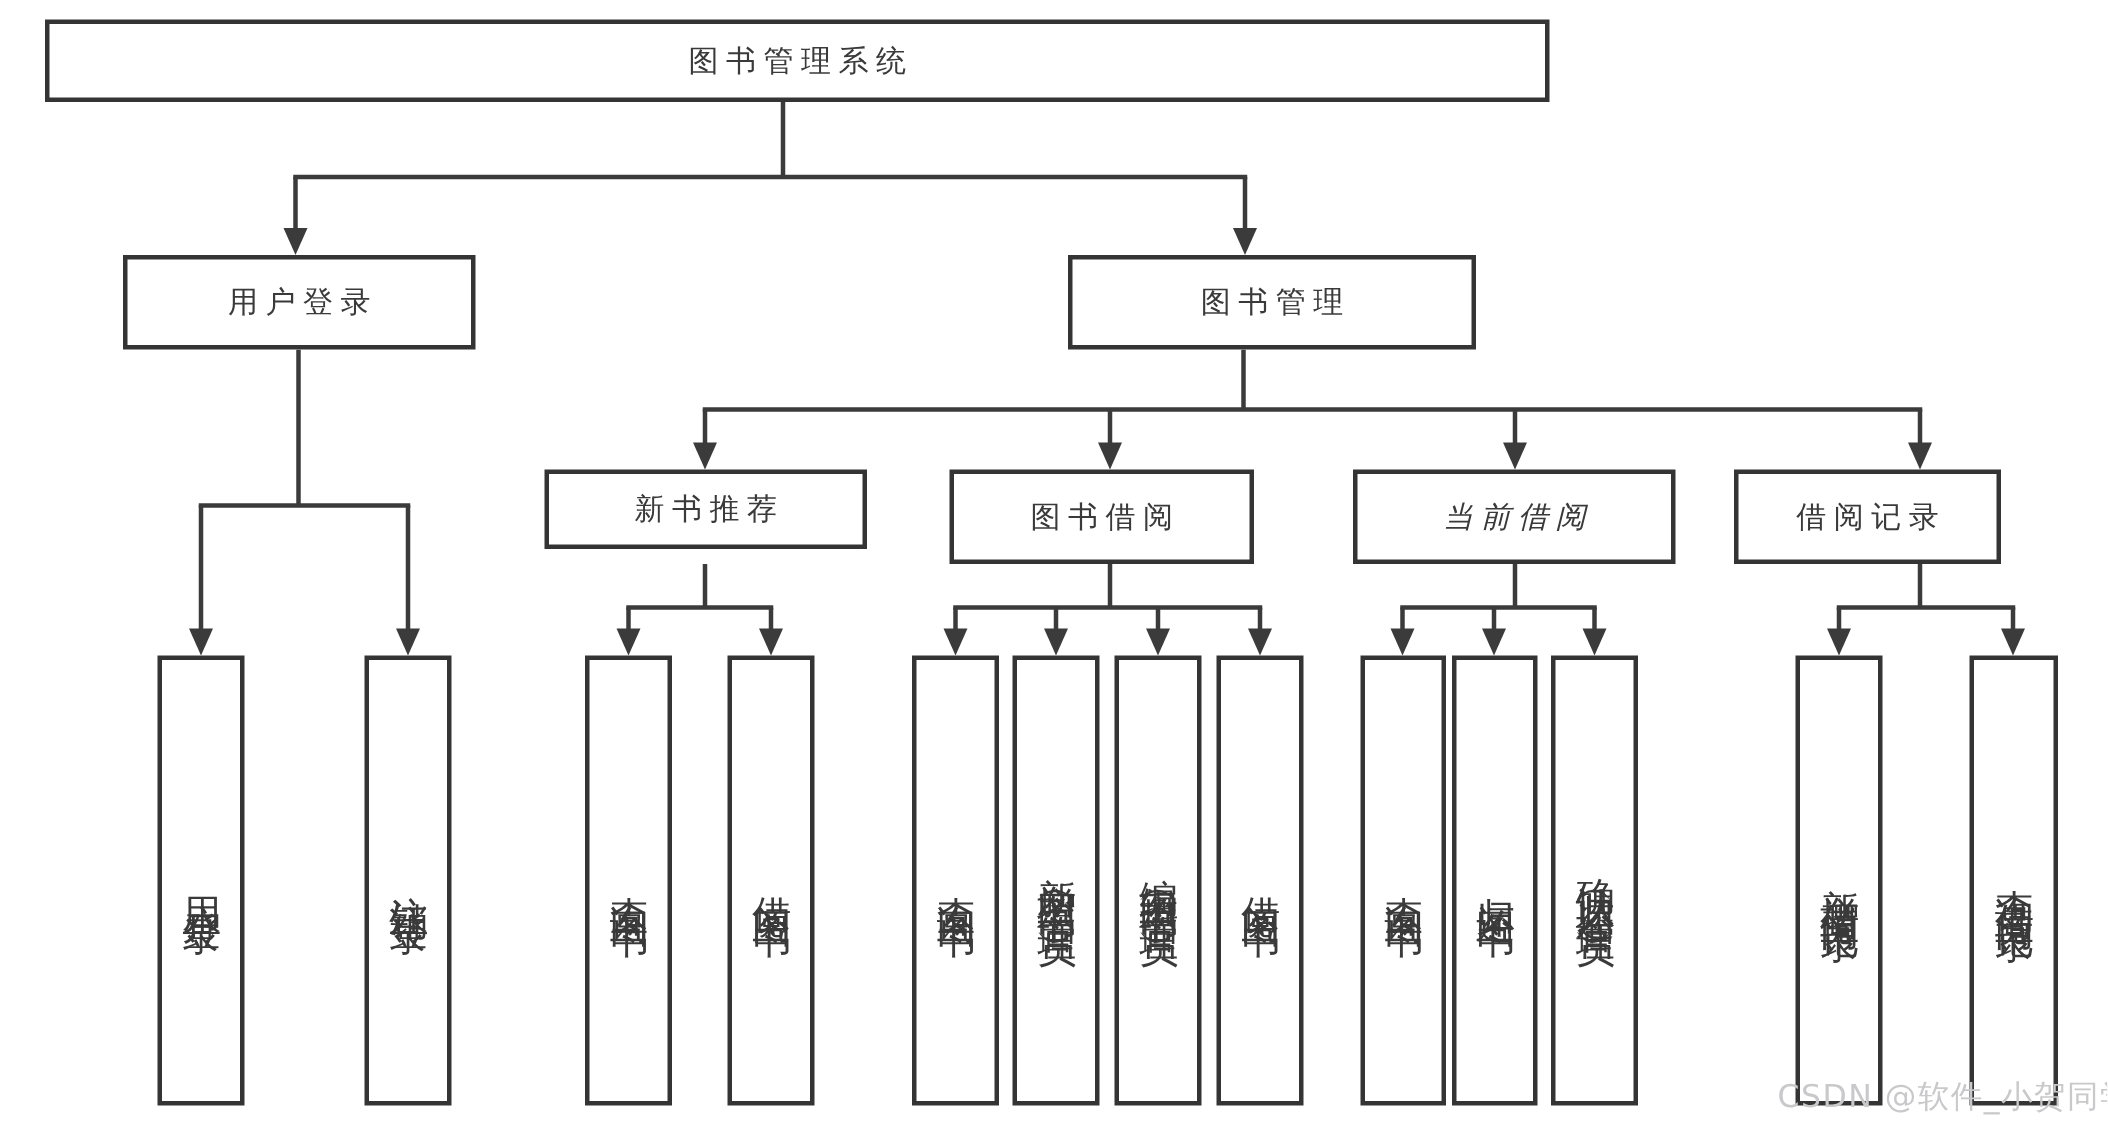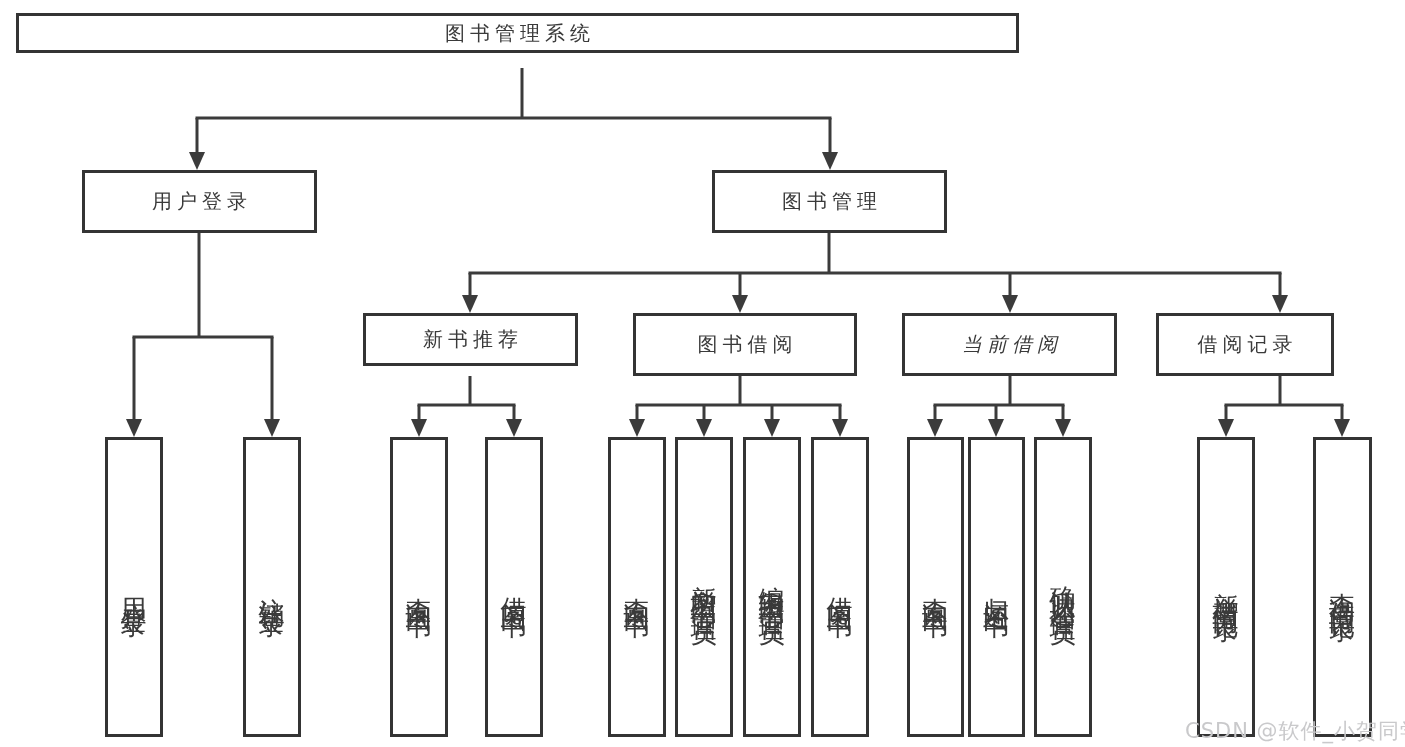--- a/index.html
+++ b/index.html
@@ -37,25 +37,25 @@
   .leaf { top: 437px; height: 300px; }
   .vlabel {
     writing-mode: vertical-rl;
     text-orientation: mixed;
     font-size: 26px;
     color: #3a3a3a;
     letter-spacing: 5px;
     line-height: 1;
   }
   
-  .n-root  { left: 16px;  top: 13px;  width: 1003px; height: 40px; }
+  .n-root  { left: 30px;  top: 13px;  width: 1003px; height: 55px; }
   .n-login { left: 82px;  top: 170px; width: 235px;  height: 63px; }
-  .n-mgmt  { left: 712px; top: 170px; width: 235px;  height: 63px; }
+  .n-mgmt  { left: 712px; top: 170px; width: 272px;  height: 63px; }
   .n-g0 { left: 363px;  top: 313px; width: 215px; height: 53px; }
-  .n-g1 { left: 633px;  top: 313px; width: 224px; height: 63px; font-family: Liberation Mono, monospace; }
+  .n-g1 { left: 633px;  top: 313px; width: 203px; height: 63px; font-family: Liberation Mono, monospace; }
   .n-g2 { left: 902px;  top: 313px; width: 215px; height: 63px; font-style: italic; }
   .n-g3 { left: 1156px; top: 313px; width: 178px; height: 63px; }
   .n-a1 { left: 105px;  width: 58px; }
   .n-a2 { left: 243px;  width: 58px; }
   .n-b1 { left: 390px;  width: 58px; }
   .n-b2 { left: 485px;  width: 58px; }
   .n-c1 { left: 608px;  width: 58px; }
   .n-c2 { left: 675px;  width: 58px; }
   .n-c3 { left: 743px;  width: 58px; }
   .n-c4 { left: 811px;  width: 58px; }

